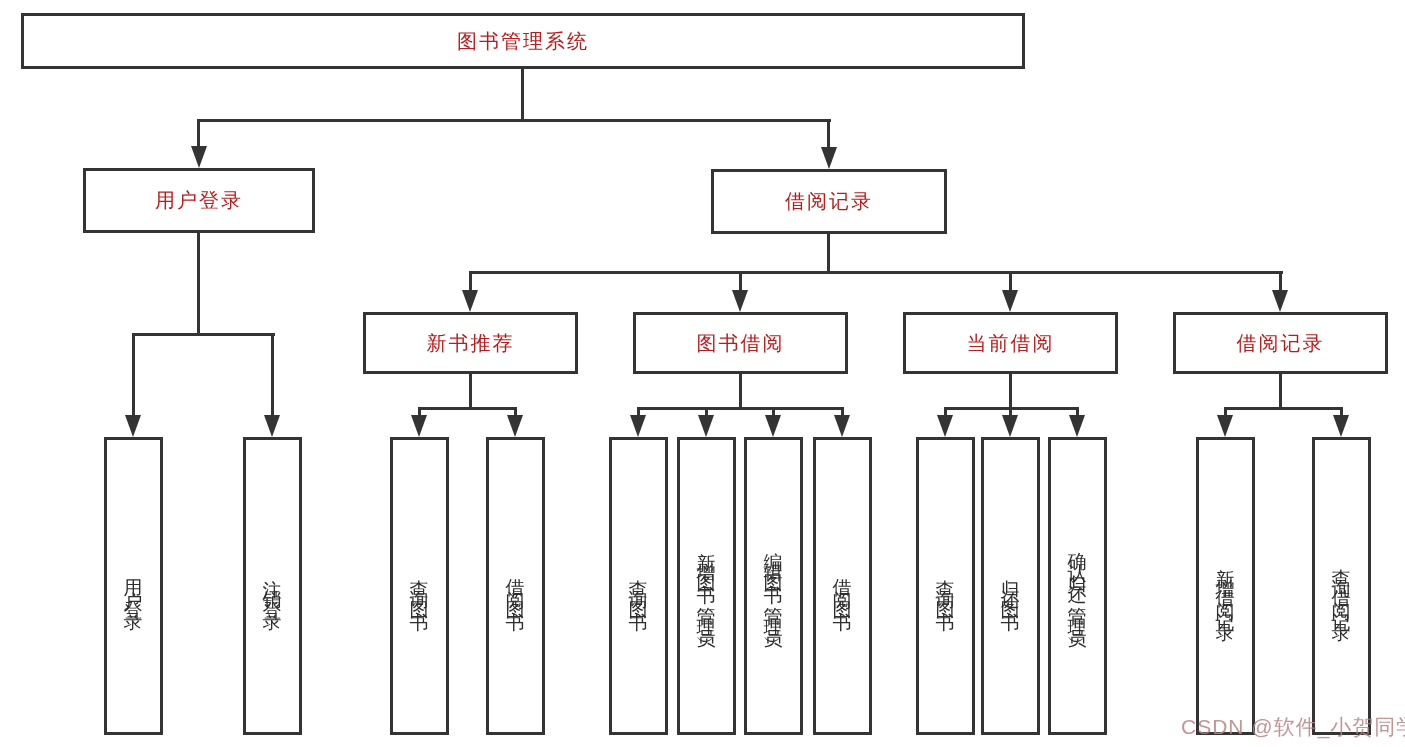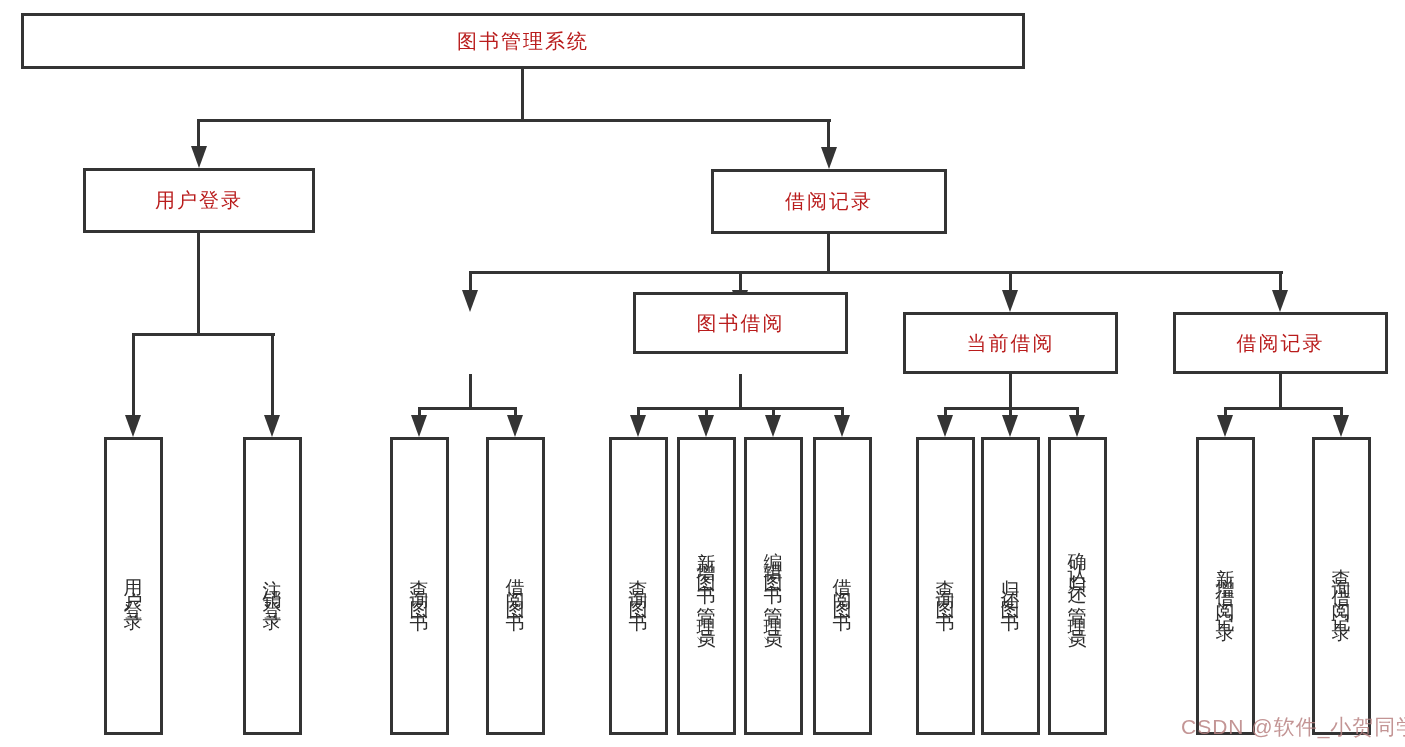--- a/index.html
+++ b/index.html
@@ -62,21 +62,24 @@
   <i class="ln" style="left:469px;top:271px;width:814px;height:3px;"></i>
   <i class="ln" style="left:469px;top:271px;width:3px;height:24px;"></i>
   <i class="ln" style="left:739px;top:271px;width:3px;height:24px;"></i>
   <i class="ln" style="left:1009px;top:271px;width:3px;height:24px;"></i>
   <i class="ln" style="left:1279px;top:271px;width:3px;height:24px;"></i>
   <i class="ar" style="left:462px;top:290px;"></i>
   <i class="ar" style="left:732px;top:290px;"></i>
   <i class="ar" style="left:1002px;top:290px;"></i>
   <i class="ar" style="left:1272px;top:290px;"></i>
 
-  <div class="box" style="left:633px;top:292px;width:215px;height:62px;">
+  <div class="box" style="left:363px;top:312px;width:215px;height:62px;">
+    <span class="hlabel">新书推荐</span>
+  </div>
+  <div class="box" style="left:633px;top:312px;width:215px;height:62px;">
     <span class="hlabel">图书借阅</span>
   </div>
   <div class="box" style="left:1173px;top:312px;width:215px;height:62px;">
     <span class="hlabel">借阅记录</span>
   </div>
   <div class="box" style="left:903px;top:312px;width:215px;height:62px;">
     <span class="hlabel">当前借阅</span>
   </div>
 
   <i class="ln" style="left:469px;top:374px;width:3px;height:35px;"></i>

